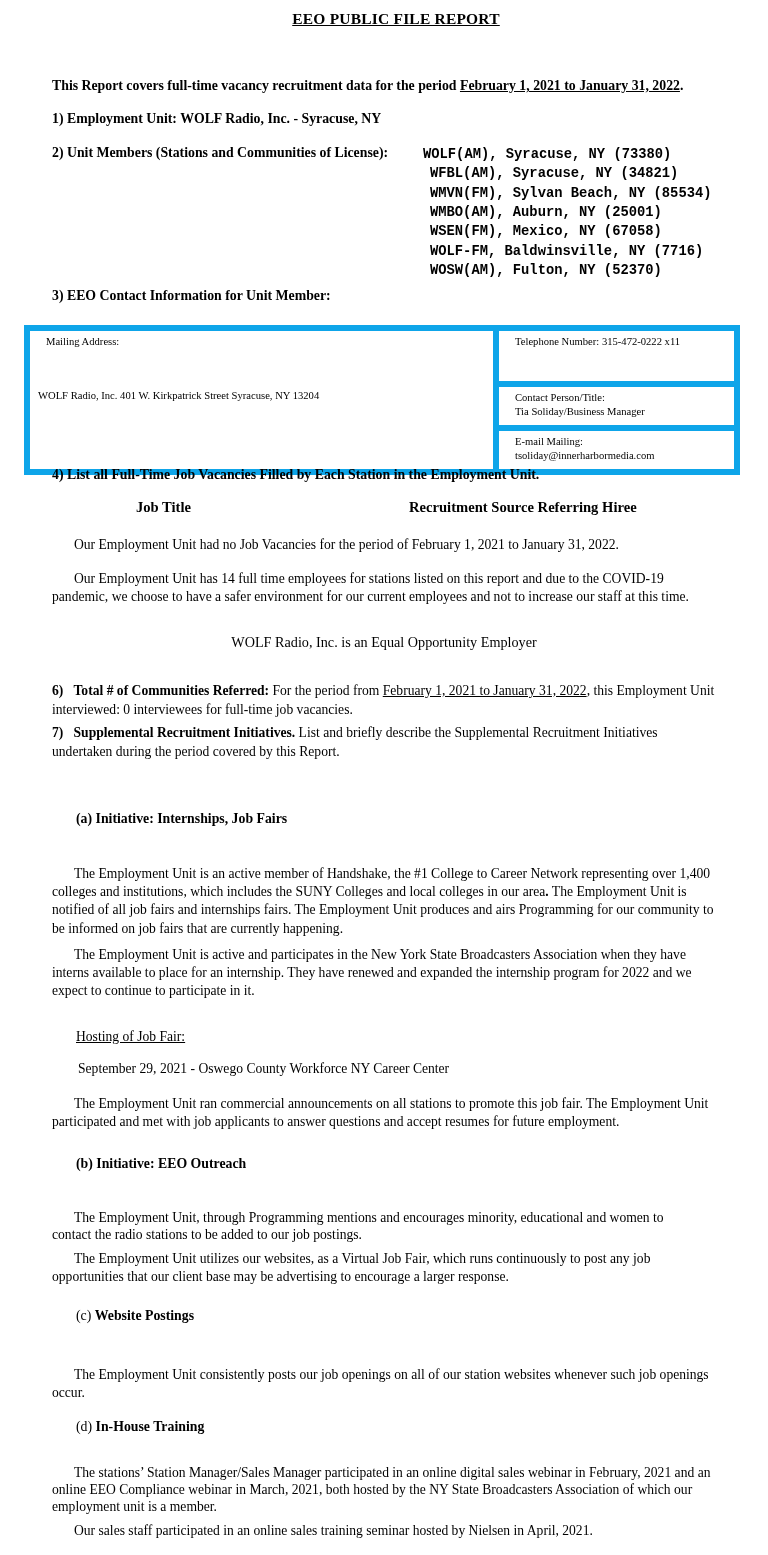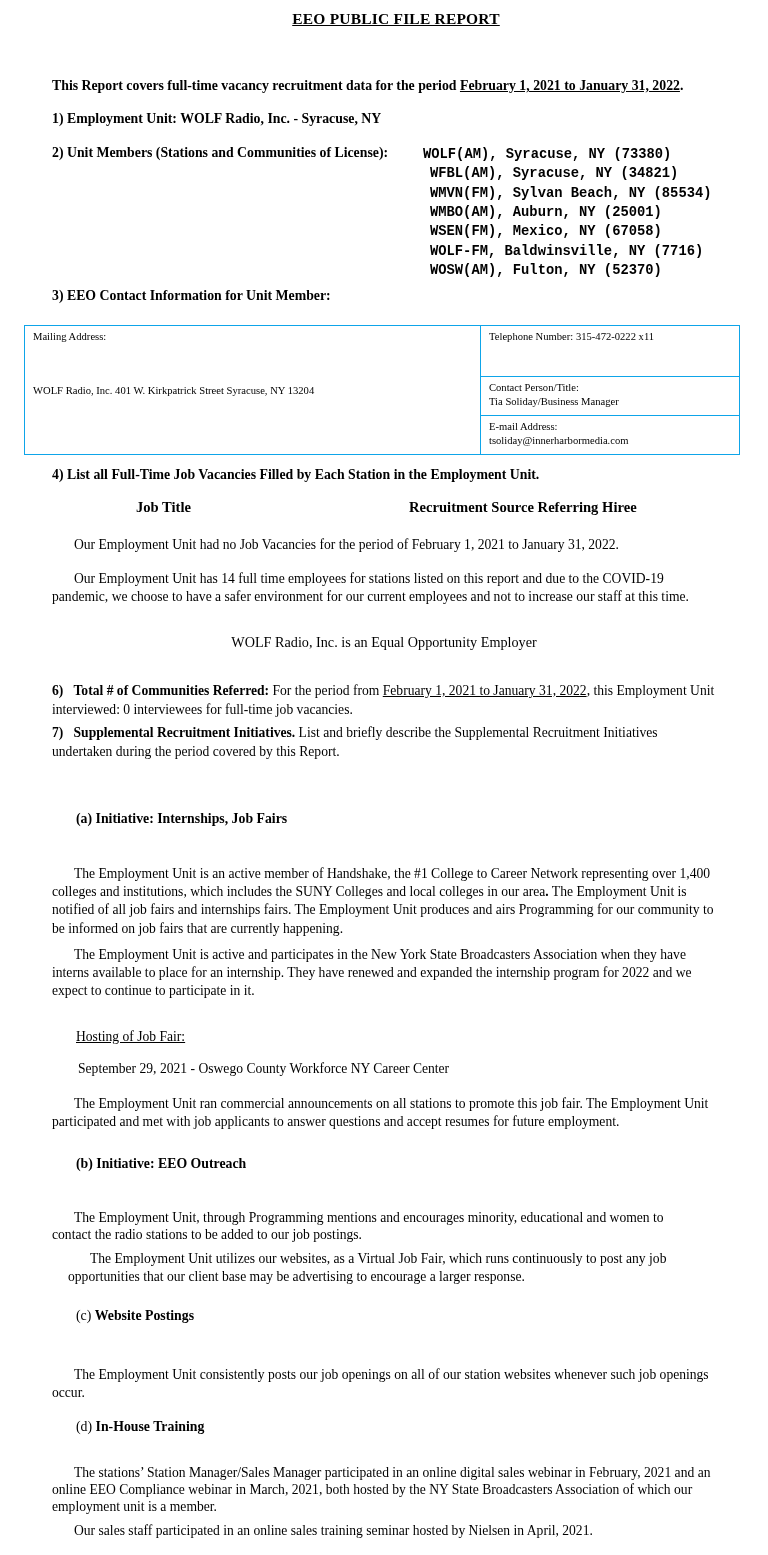--- a/index.html
+++ b/index.html
@@ -90,23 +90,23 @@
     left: 24px;
     top: 325px;
     width: 716px;
     border-collapse: collapse;
     table-layout: fixed;
     font-size: 10.6px;
     line-height: 1.30;
     font-family: "Liberation Serif", "DejaVu Serif", serif;
   }
   .contact-table td {
-    border: 1px solid #0ea5e9;
+    border: 6px solid #0ea5e9;
     vertical-align: top;
-    padding: 4px 6px 4px 8px;
+    padding: 4px 6px 4px 16px;
   }
   .ct-left {
     width: 441px;
     position: relative;
     height: 102px;
     vertical-align: top;
   }
   .ct-left .lbl { display: block; }
   .ct-left .addr {
     position: absolute;
@@ -257,21 +257,21 @@
     position: absolute;
     left: 52px;
     top: 1209px;
     width: 645px;
     font-size: 13.6px;
     line-height: 1.26;
     text-indent: 22px;
   }
   .p-outreach2 {
     position: absolute;
-    left: 68px;
+    left: 52px;
     top: 1250px;
     width: 660px;
     font-size: 13.6px;
     line-height: 1.32;
     text-indent: 22px;
   }
 
   .init-c {
     position: absolute;
     left: 76px;
@@ -357,21 +357,21 @@
       </td>
     </tr>
     <tr>
       <td class="ct-person">
         <span>Contact Person/Title:</span><br>
         <span>Tia Soliday/Business Manager</span>
       </td>
     </tr>
     <tr>
       <td class="ct-email">
-        <span>E-mail Address:</span><br>
+        <span>E-mail Mailing:</span><br>
         <span>tsoliday@innerharbormedia.com</span>
       </td>
     </tr>
   </tbody>
     </table>
 
   <div class="sec4">4) List all Full-Time Job Vacancies Filled by Each Station in the Employment Unit.</div>
   <div class="col-headers">
     <span class="h-job">Job Title</span>
     <span class="h-src">Recruitment Source Referring Hiree</span>

